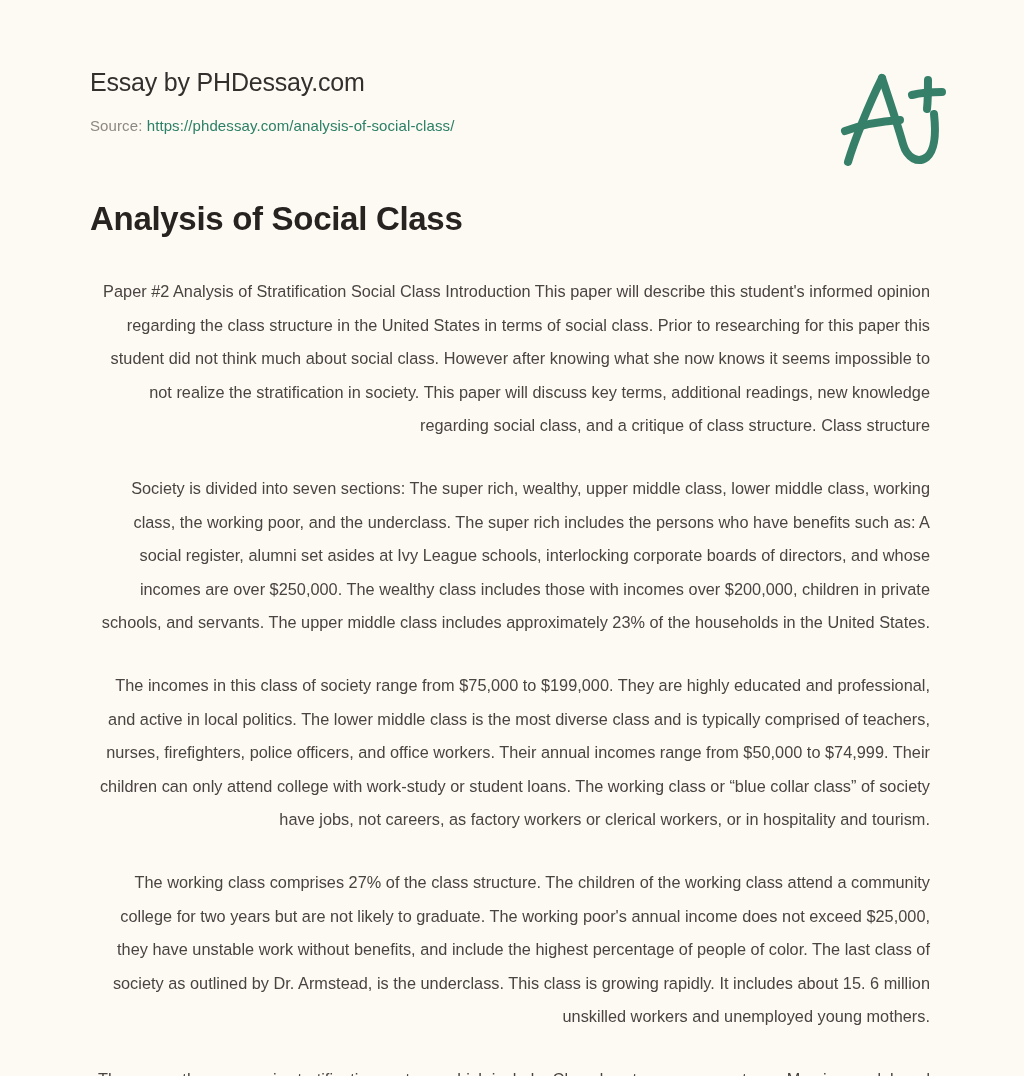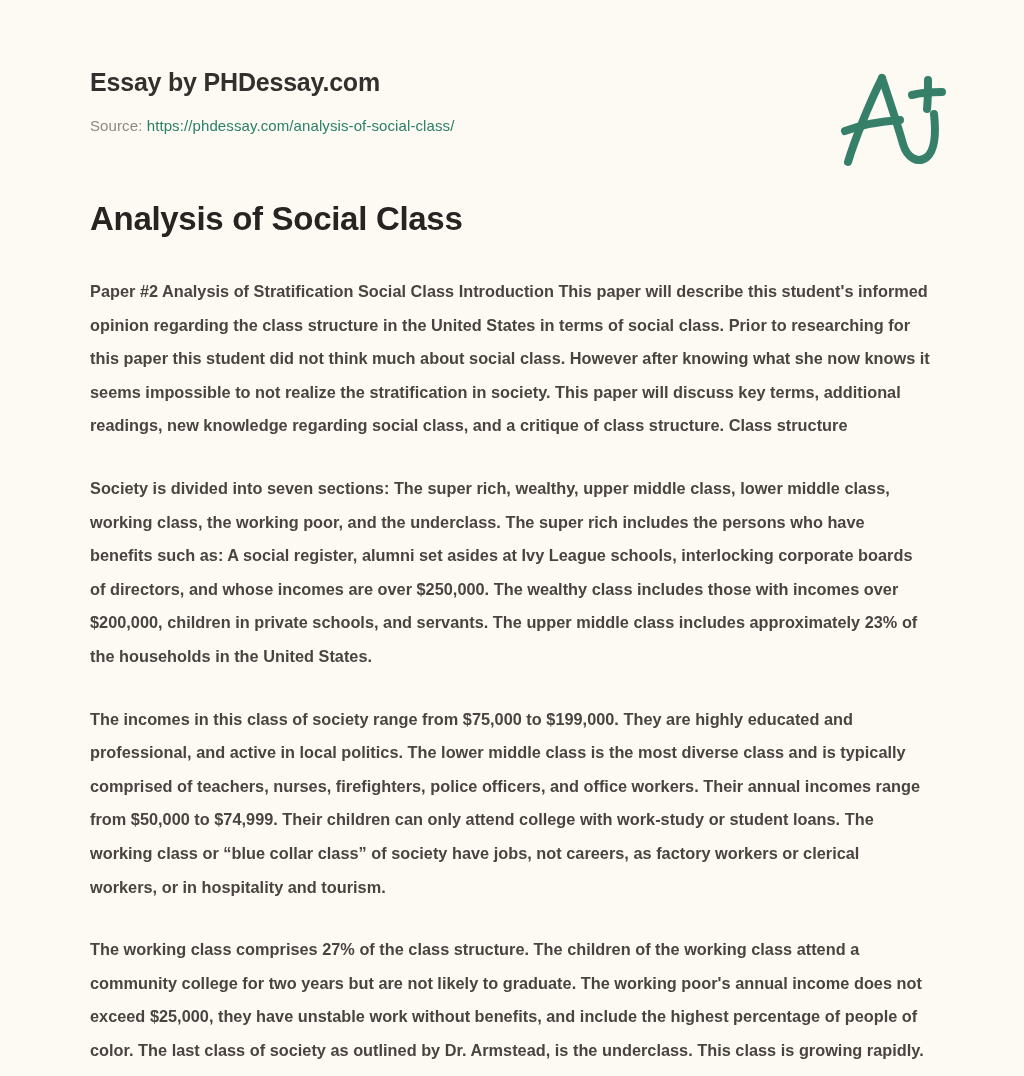--- a/index.html
+++ b/index.html
@@ -27,21 +27,21 @@
   
   .header {
     position: relative;
     padding: 66px 0 0 0;
   }
 
   .brand-title {
     margin: 0;
     padding: 0 0 0 90px;
     font-size: 25px;
-    font-weight: bold;
+    font-weight: normal;
     letter-spacing: -0.2px;
     color: #332f2d;
     line-height: 32px;
   }
 
   .source-line {
     padding: 17px 0 0 90px;
     font-size: 15px;
     line-height: 22px;
     color: #8d8883;
@@ -84,22 +84,21 @@
   
   .article {
     padding: 35px 94px 0 90px;
   }
   .article p {
     margin: 0 0 29px 0;
     font-size: 16.3px;
     line-height: 33.6px;
     color: #4a4441;
     letter-spacing: 0.02px;
-    text-align: left;
-    font-weight: bold;
+    text-align: right;
   }
   .article p:last-child {
     margin-bottom: 0;
   }
 </style>
 </head>
 <body>
 
 <div class="page">
 

